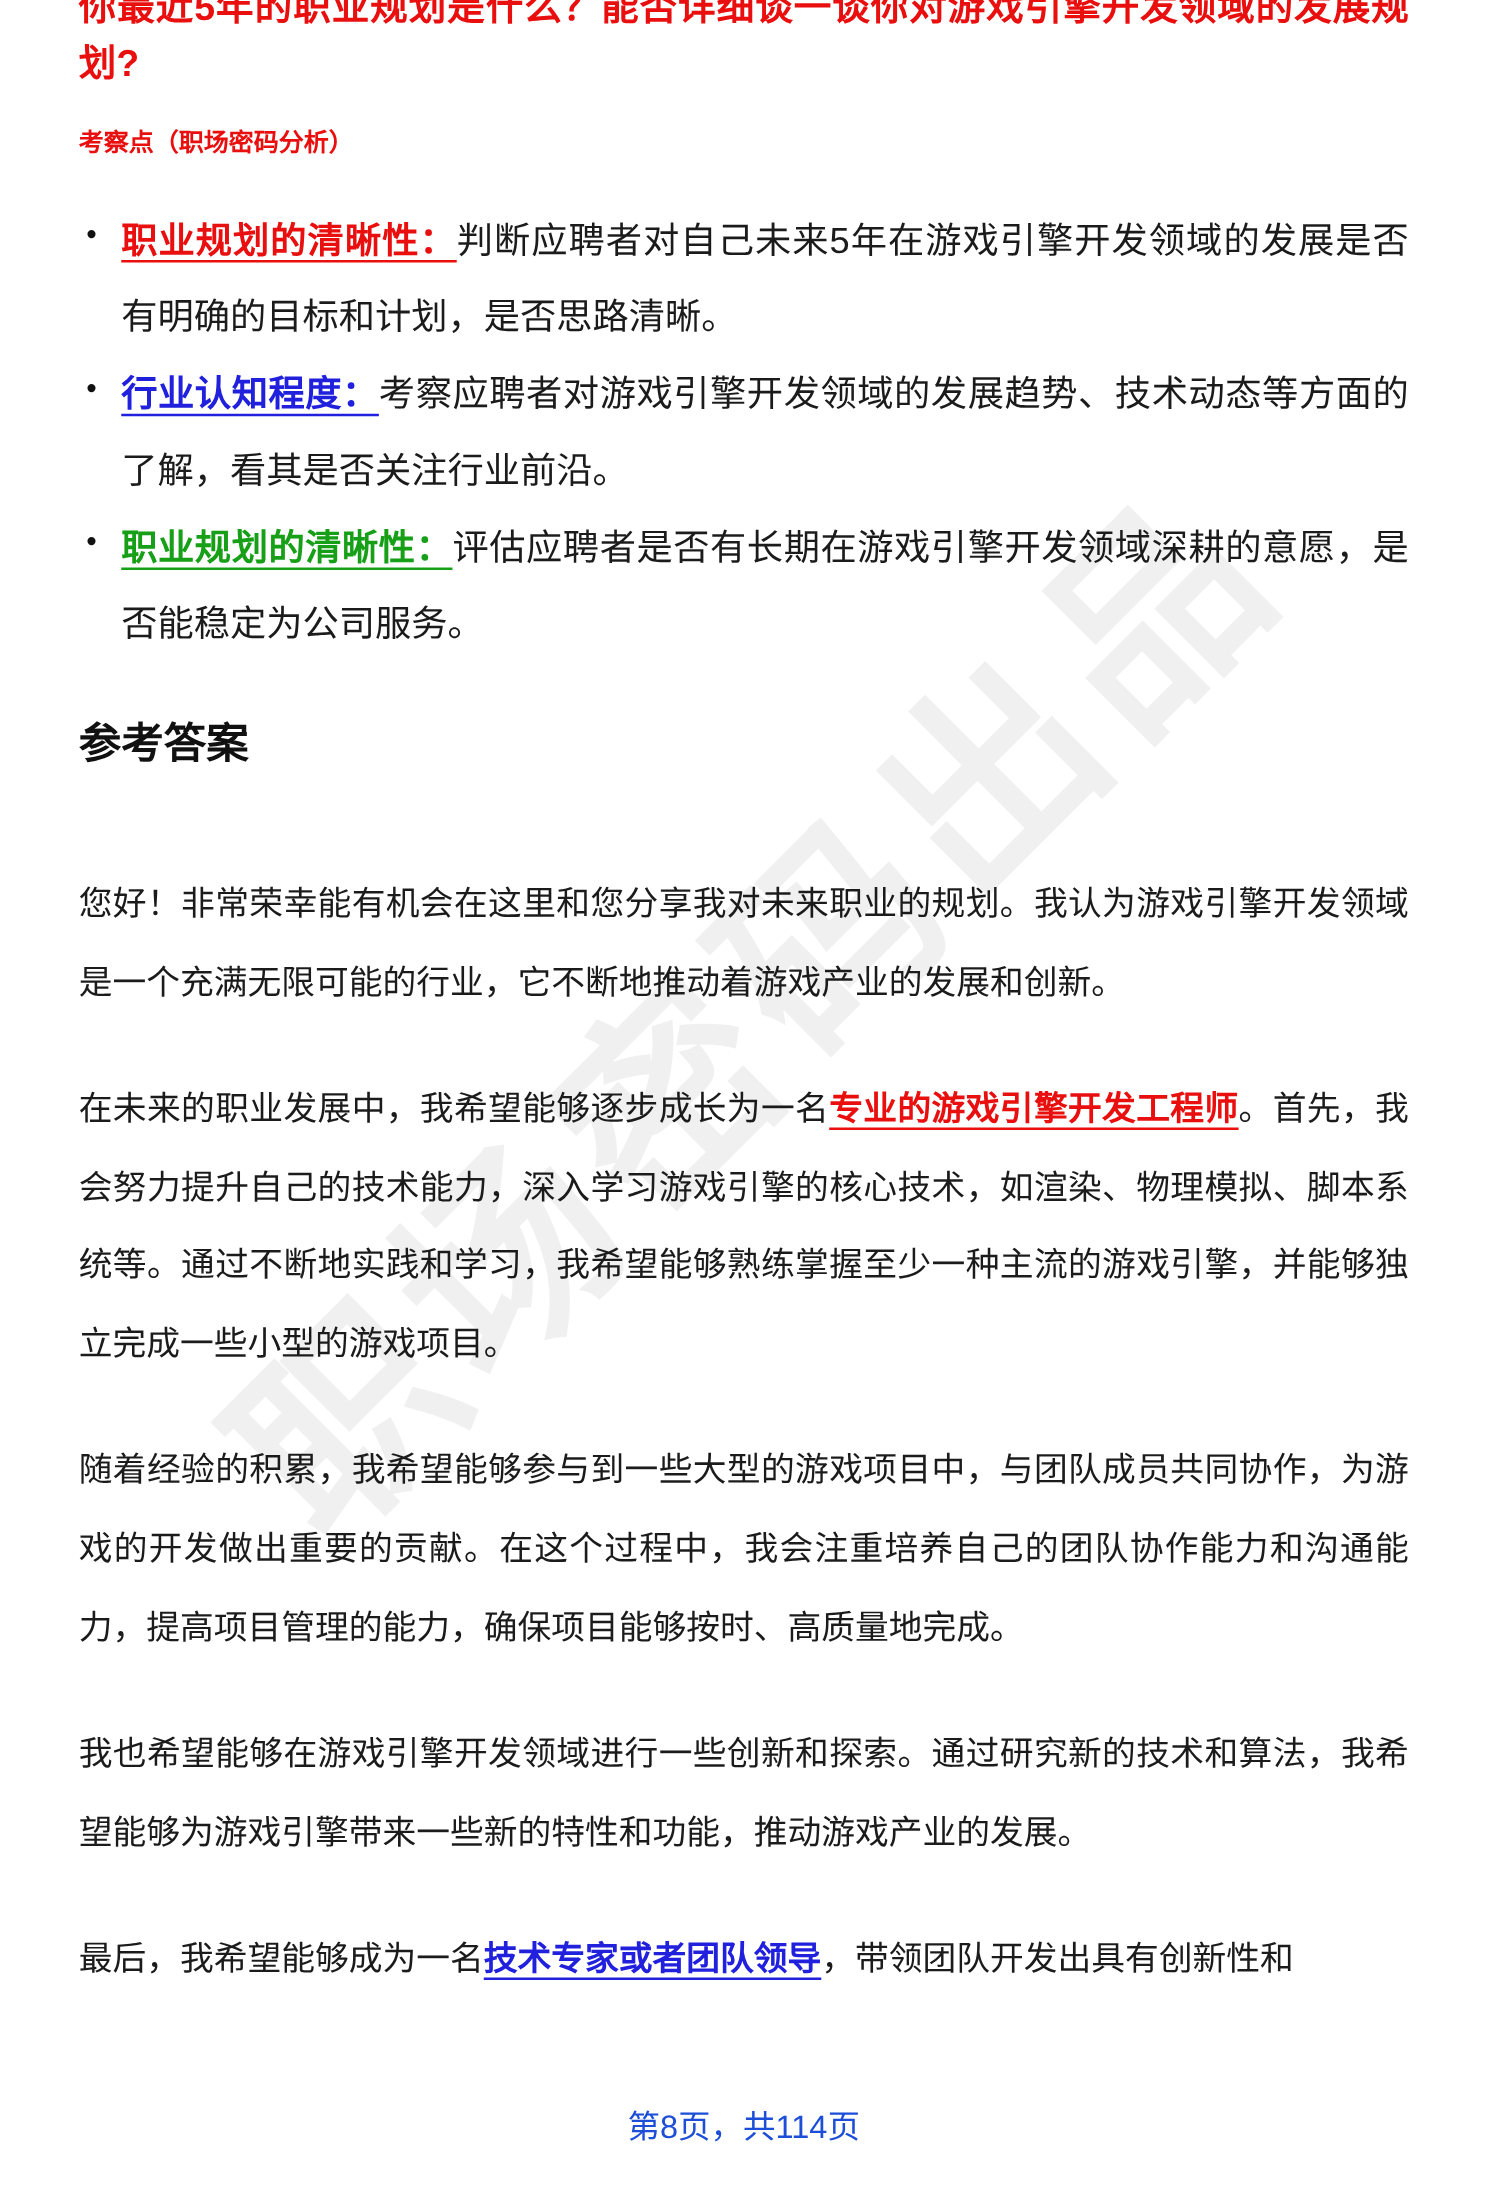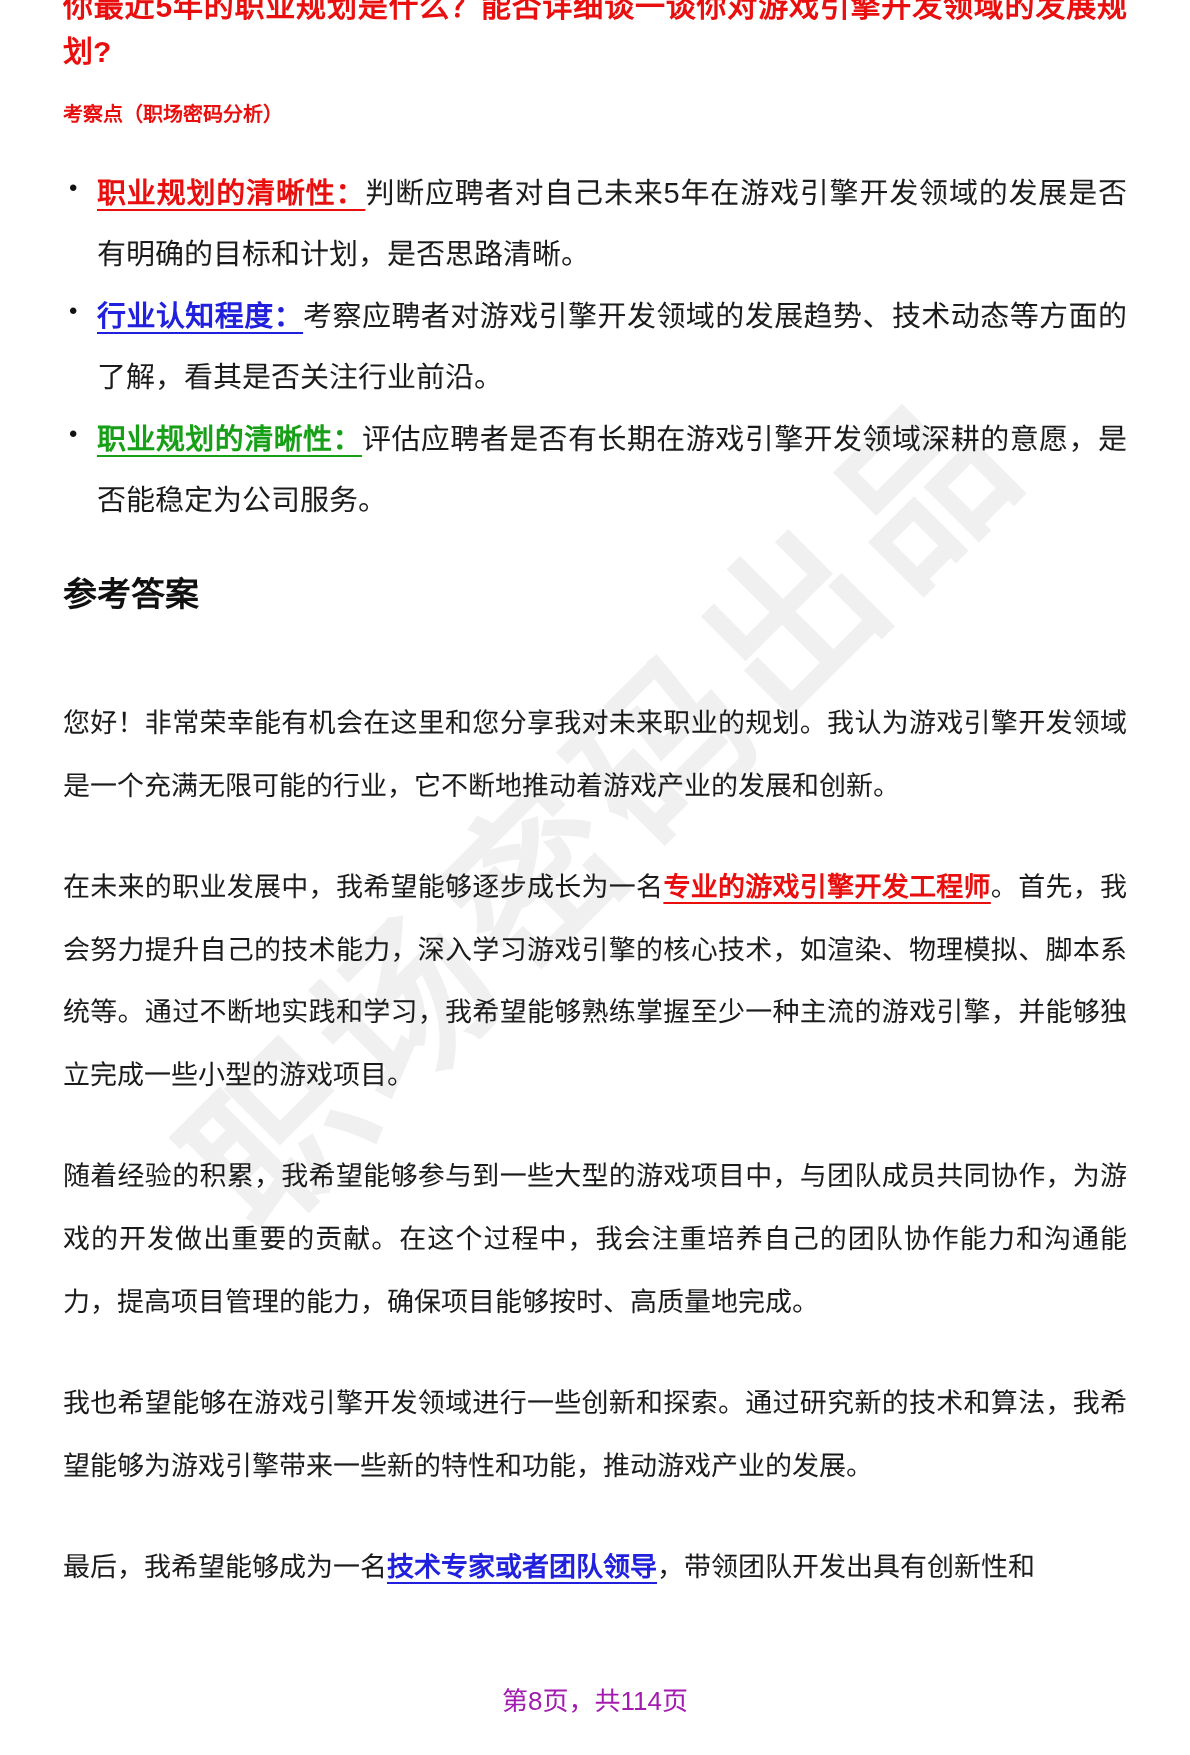--- a/index.html
+++ b/index.html
@@ -99,21 +99,21 @@
     text-underline-offset: 6px;
   }
   .link-red  { color: var(--red, #e90f0f); }
   .link-blue { color: var(--blue, #2020dd); }
   .footer {
     position: absolute;
     left: 0; right: 0;
     bottom: 38px;
     text-align: center;
     font-size: 26px;
-    color: #a21caf;
+    color: #1d4ed8;
     z-index: 1;
   }
 </style>
 </head>
 <body>
 
 <div class="page">
 
   <div class="watermark">职场密码出品</div>
 

